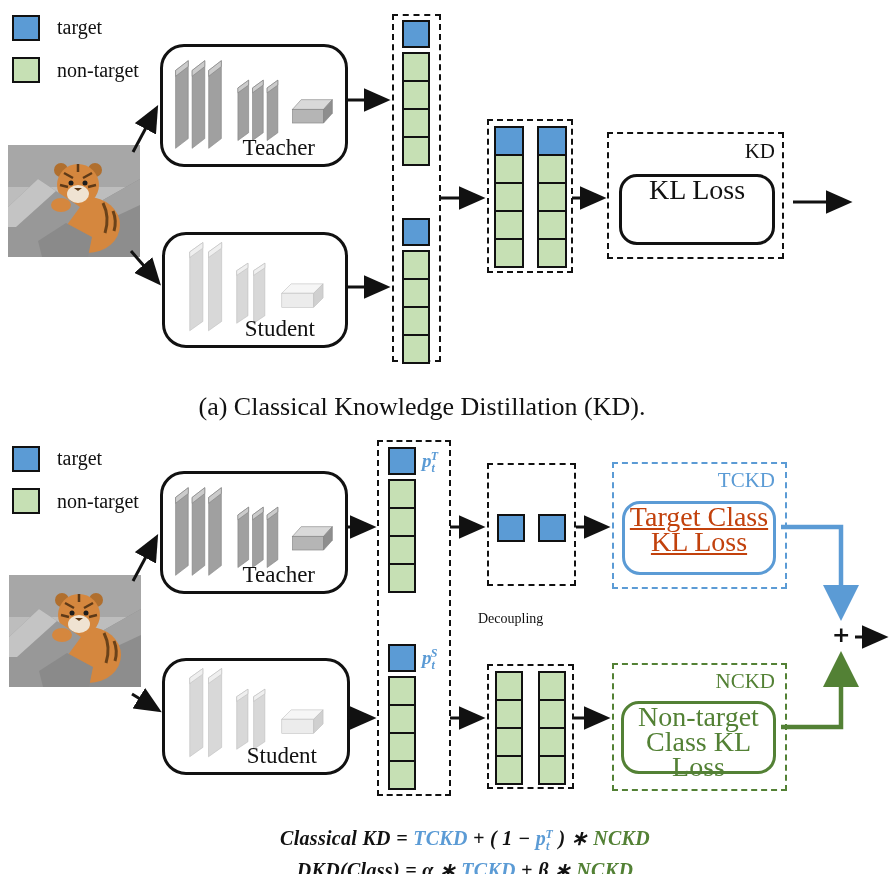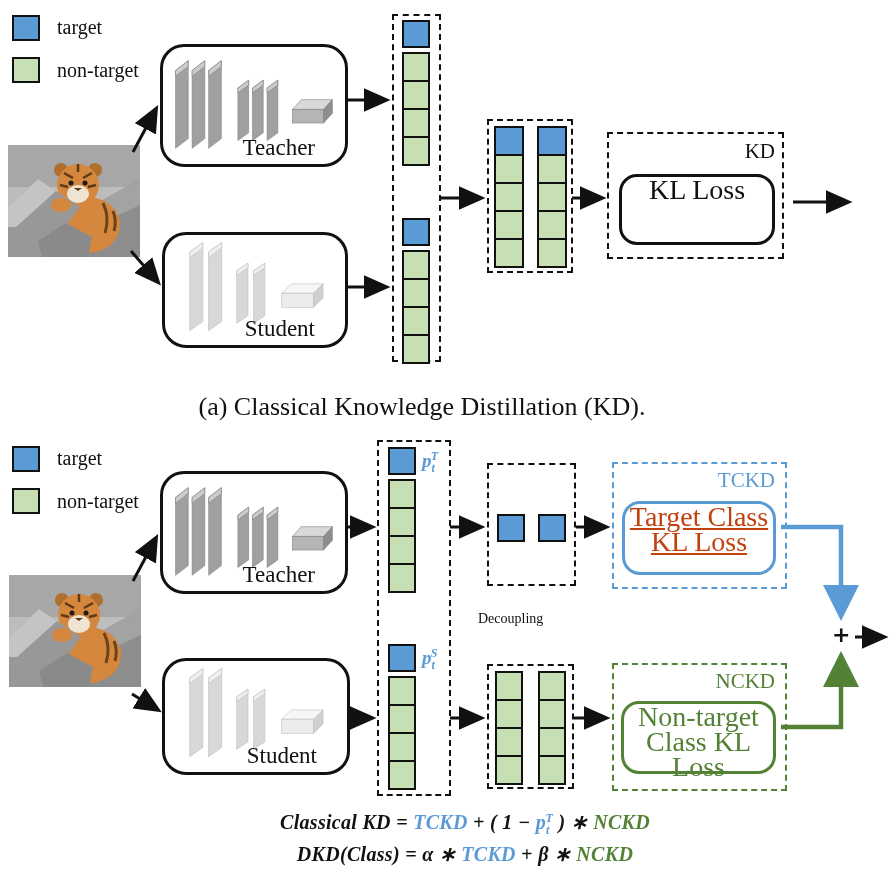--- a/index.html
+++ b/index.html
@@ -34,21 +34,21 @@
   .tag{font-size:21px;}
   .tag.blue{color:#5b9bd5;}
   .tag.green{color:#538135;}
   .caption{font-size:26px;text-align:center;}
   .decoupling{font-size:14px;}
   
   .ptlabel{font-size:19px;font-weight:bold;font-style:italic;color:#5b9bd5;}
   .psym sub{font-size:12px;vertical-align:-5px;}
   .psym sup{font-size:12px;vertical-align:7px;margin-left:-4px;font-family:"Liberation Serif",serif;}
   
-  .formula{font-size:20px;font-weight:bold;font-style:italic;text-align:center;letter-spacing:.3px;}
+  .formula{font-size:20px;font-weight:bold;font-style:italic;text-align:center;letter-spacing:.3px;margin-top:16px;}
   .formula .f-blue{color:#5b9bd5;}
   .formula .f-green{color:#538135;}
   .plus-sign{font-size:22px;font-weight:bold;font-family:"DejaVu Sans",sans-serif;}
   svg.overlay{position:absolute;left:0;top:0;pointer-events:none;}
 </style>
 </head>
 <body>
 
 <div id="canvas">
 

